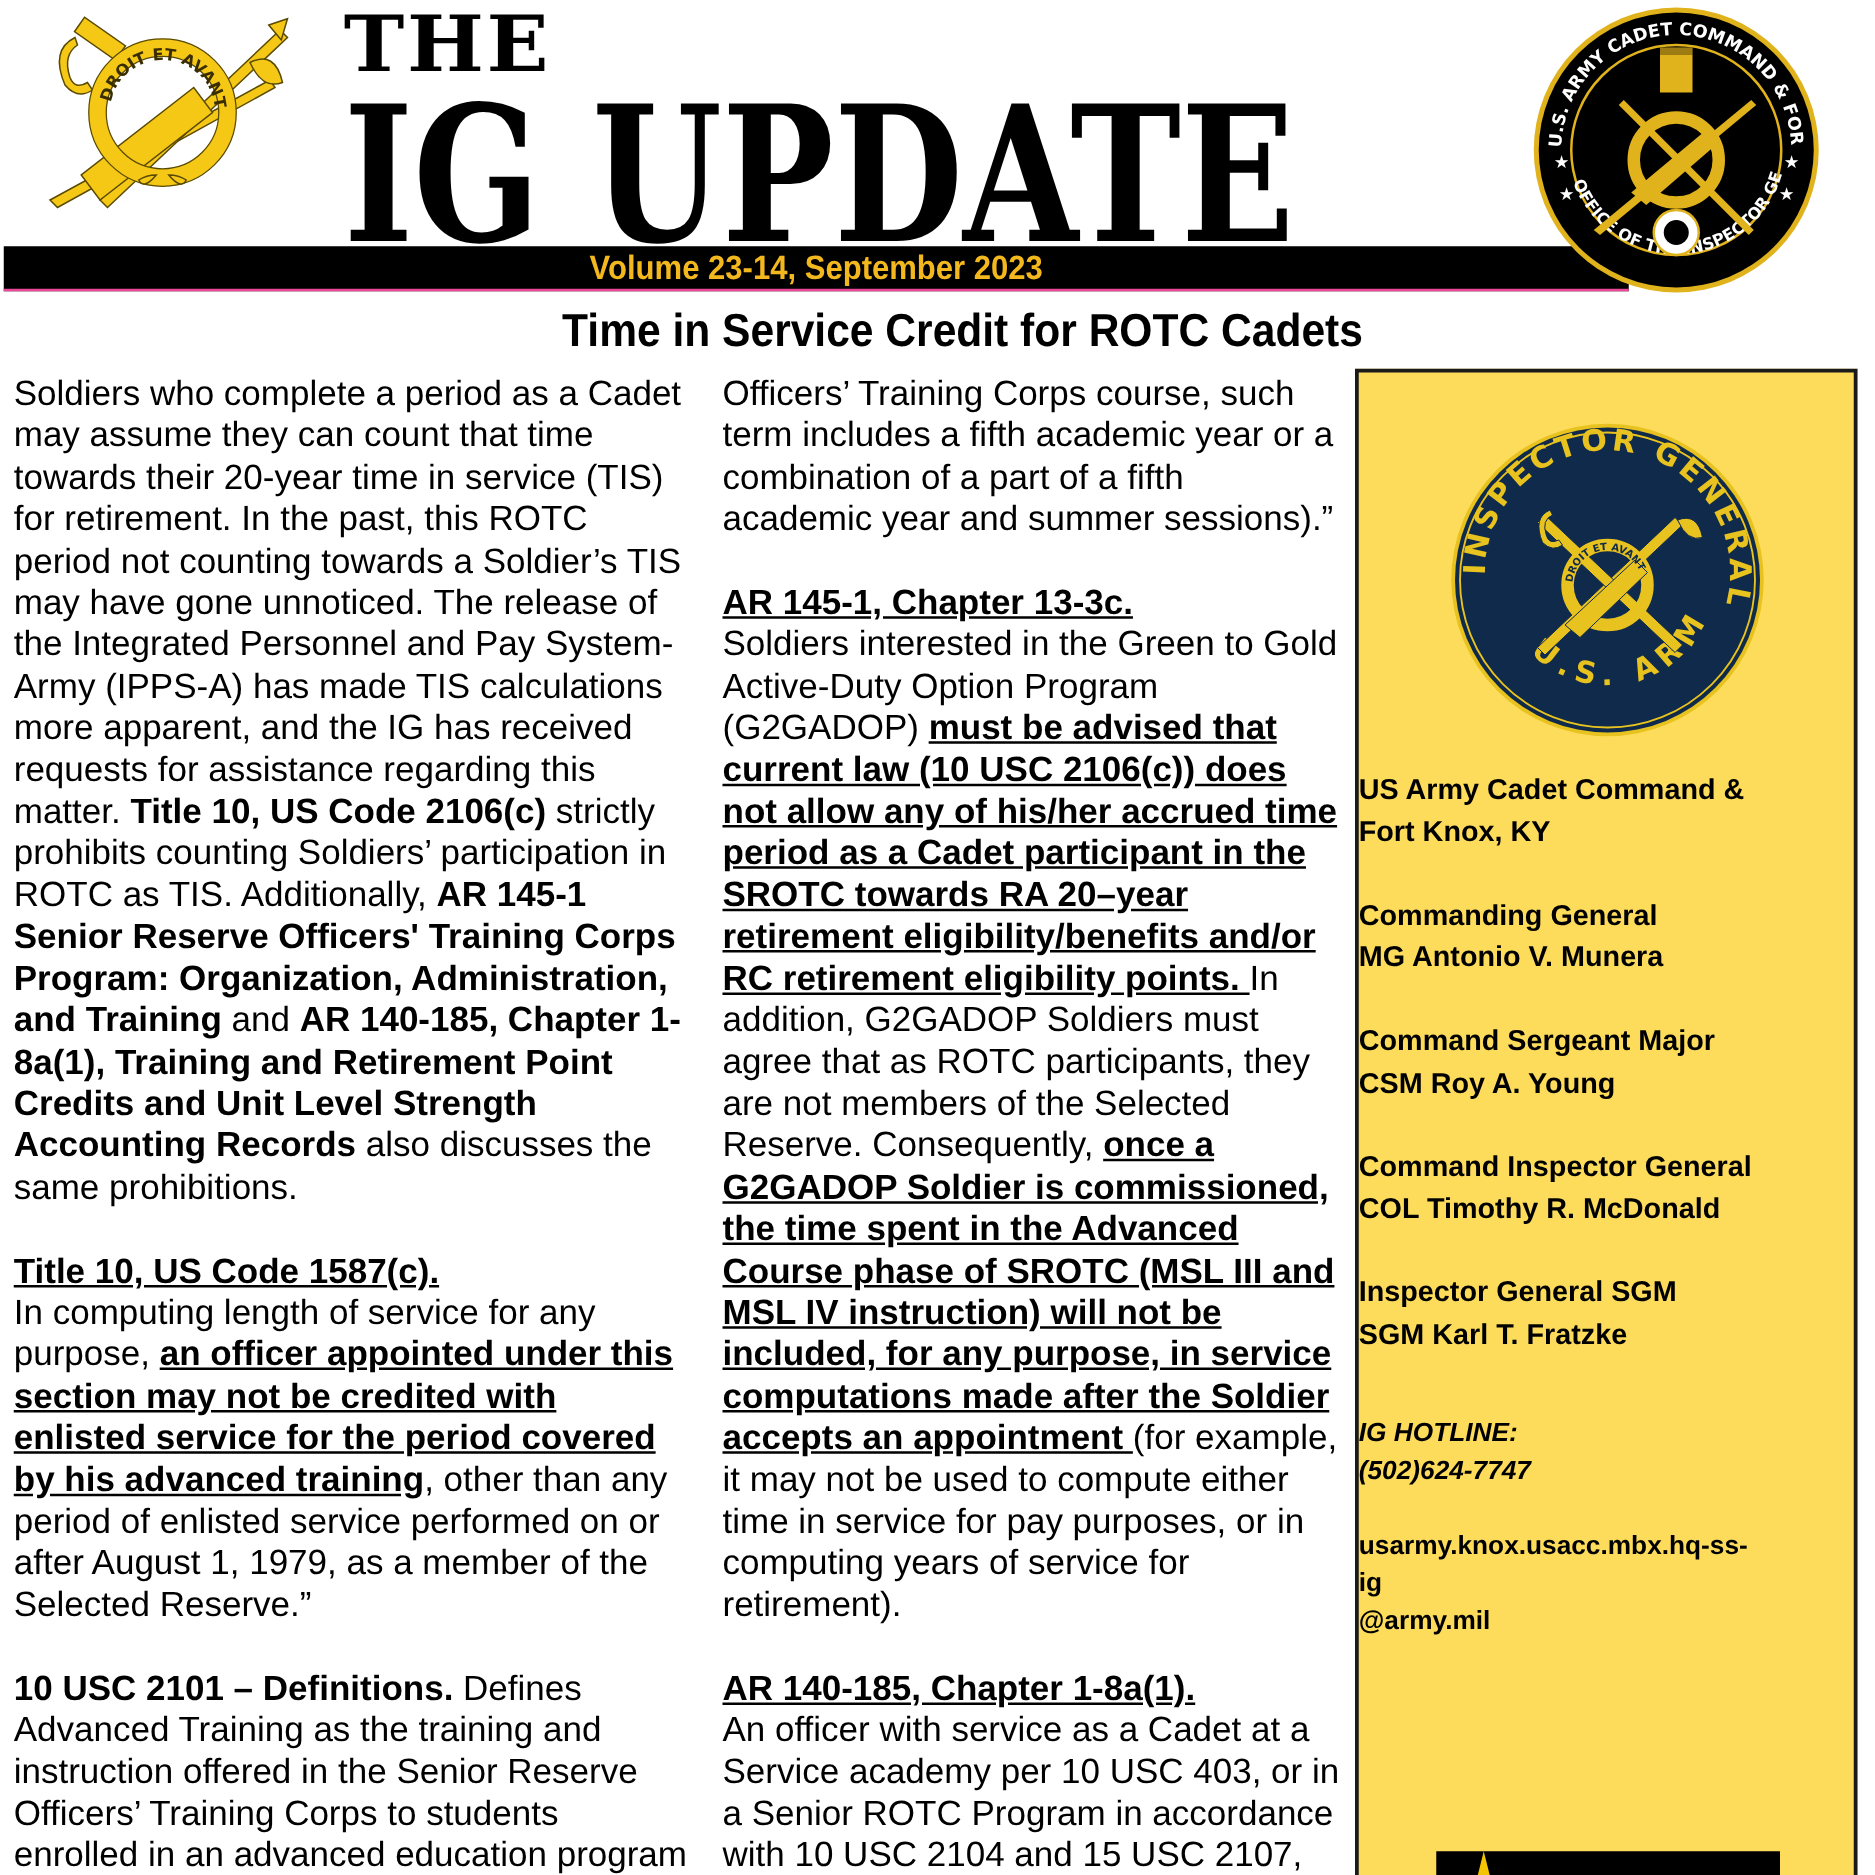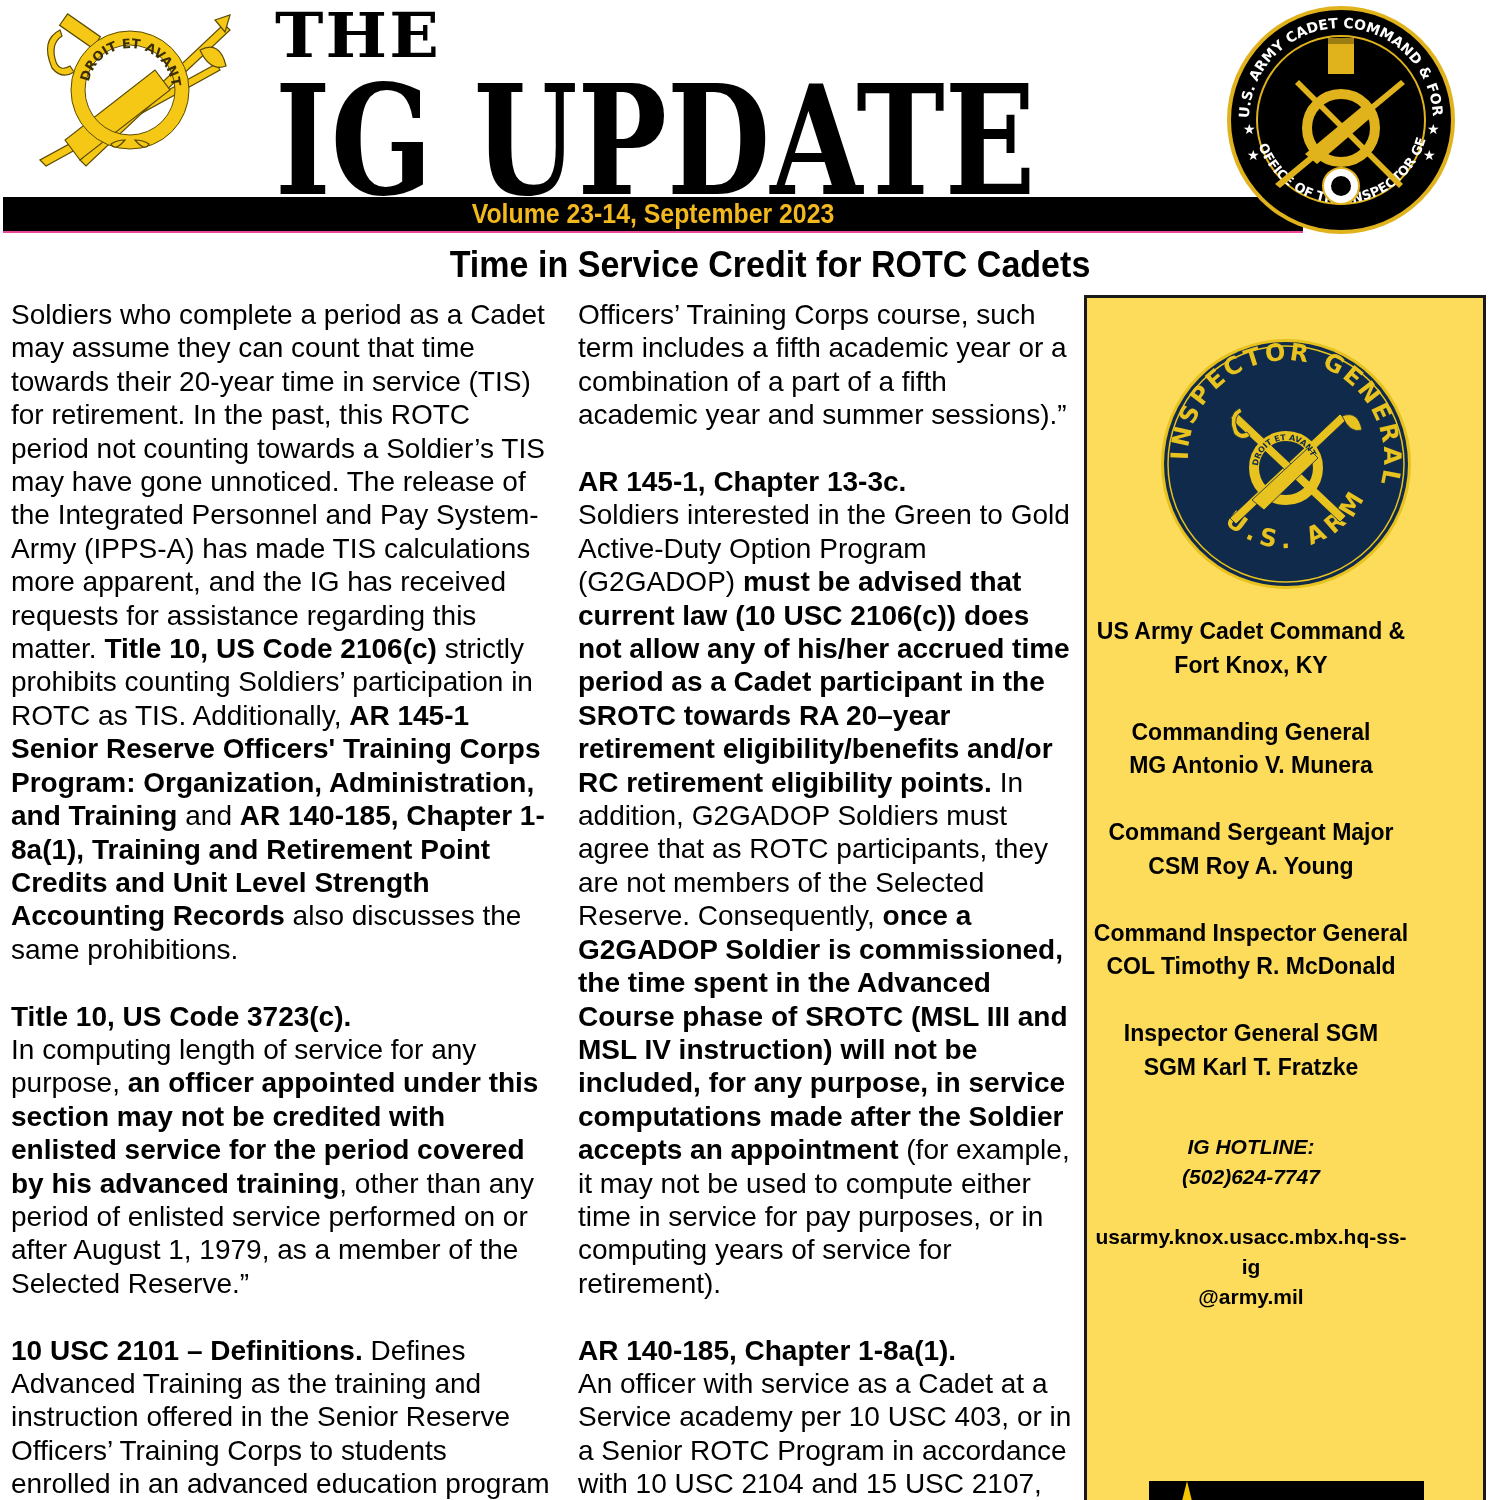--- a/index.html
+++ b/index.html
@@ -16,26 +16,26 @@
   .seal-right { position: absolute; left: 1225px; top: 4px; width: 232px; height: 232px; }
 
   .article-title { position: absolute; left: 0; top: 240px; width: 1540px; text-align: center; font-weight: bold; font-size: 37px; line-height: 50px; transform: scaleX(0.92); transform-origin: center; }
 
   
   .col { position: absolute; top: 298px; font-size: 28px; line-height: 33.4px; font-family: "Liberation Sans", sans-serif; }
   .col p { margin: 0 0 33.4px 0; }
   .col1 { left: 11px; width: 540px; }
   .col2 { left: 578px; width: 495px; }
   .b { font-weight: bold; }
-  .bu { font-weight: bold; }
+  .bu { font-weight: bold; text-decoration: underline; }
 
   
   .sidebar { position: absolute; left: 1084px; top: 295px; width: 402px; height: 1230px; background: #fddc5c; border: 3px solid #1a1a1a; box-sizing: border-box; }
   .ig-seal { position: absolute; left: 73px; top: 40px; width: 252px; height: 252px; }
-  .side-text { position: absolute; left: 0; width: 328px; text-align: center; font-weight: bold; font-size: 23px; line-height: 33.5px; }
+  .side-text { position: absolute; left: 0; width: 328px; text-align: left; font-weight: bold; font-size: 23px; line-height: 33.5px; }
   .side-block { margin: 0 0 33.5px 0; }
   .poc-title { text-decoration: underline; }
   .poc-line { font-size: 21px; line-height: 30px; }
   .email { font-size: 21px; line-height: 30px; }
   .black-box { position: absolute; left: 62px; top: 1183px; width: 275px; height: 60px; background: #000; }
   .black-box .tri { position: absolute; left: 28px; top: 0; width: 0; height: 0; border-left: 10px solid transparent; border-right: 10px solid transparent; border-bottom: 40px solid #f5c400; }
 </style>
 </head>
 <body>
 
@@ -98,21 +98,21 @@
   </svg>
 </div>
 
 <div class="article-title">Time in Service Credit for ROTC Cadets</div>
 
 <div class="col col1">
   <p>
     <span>Soldiers who complete a period as a Cadet may assume they can count that time towards their 20-year time in service (TIS) for retirement. In the past, this ROTC period not counting towards a Soldier’s TIS may have gone unnoticed. The release of the Integrated Personnel and Pay System-Army (IPPS-A) has made TIS calculations more apparent, and the IG has received requests for assistance regarding this matter. </span><span class="b">Title 10, US Code 2106(c)</span><span> strictly prohibits counting Soldiers’ participation in ROTC as TIS. Additionally, </span><span class="b">AR 145-1 Senior Reserve Officers' Training Corps Program: Organization, Administration, and Training</span><span> and </span><span class="b">AR 140-185, Chapter 1-8a(1), Training and Retirement Point Credits and Unit Level Strength Accounting Records</span><span> also discusses the same prohibitions.</span>
   </p>
   <p>
-    <span class="bu">Title 10, US Code 3723(c).</span><br>
+    <span class="bu">Title 10, US Code 1587(c).</span><br>
     <span>In computing length of service for any purpose, </span><span class="bu">an officer appointed under this section may not be credited with enlisted service for the period covered by his advanced training</span><span>, other than any period of enlisted service performed on or after August 1, 1979, as a member of the Selected Reserve.”</span>
   </p>
   <p>
     <span class="b">10 USC 2101 – Definitions.</span><span> Defines Advanced Training as the training and instruction offered in the Senior Reserve Officers’ Training Corps to students enrolled in an advanced education program beyond the baccalaureate degree level or to students in the third and fourth years of a four-year</span>
   </p>
 </div>
 
 <div class="col col2">
   <p>Officers’ Training Corps course, such term includes a fifth academic year or a combination of a part of a fifth academic year and summer sessions).”</p>
   <p>

